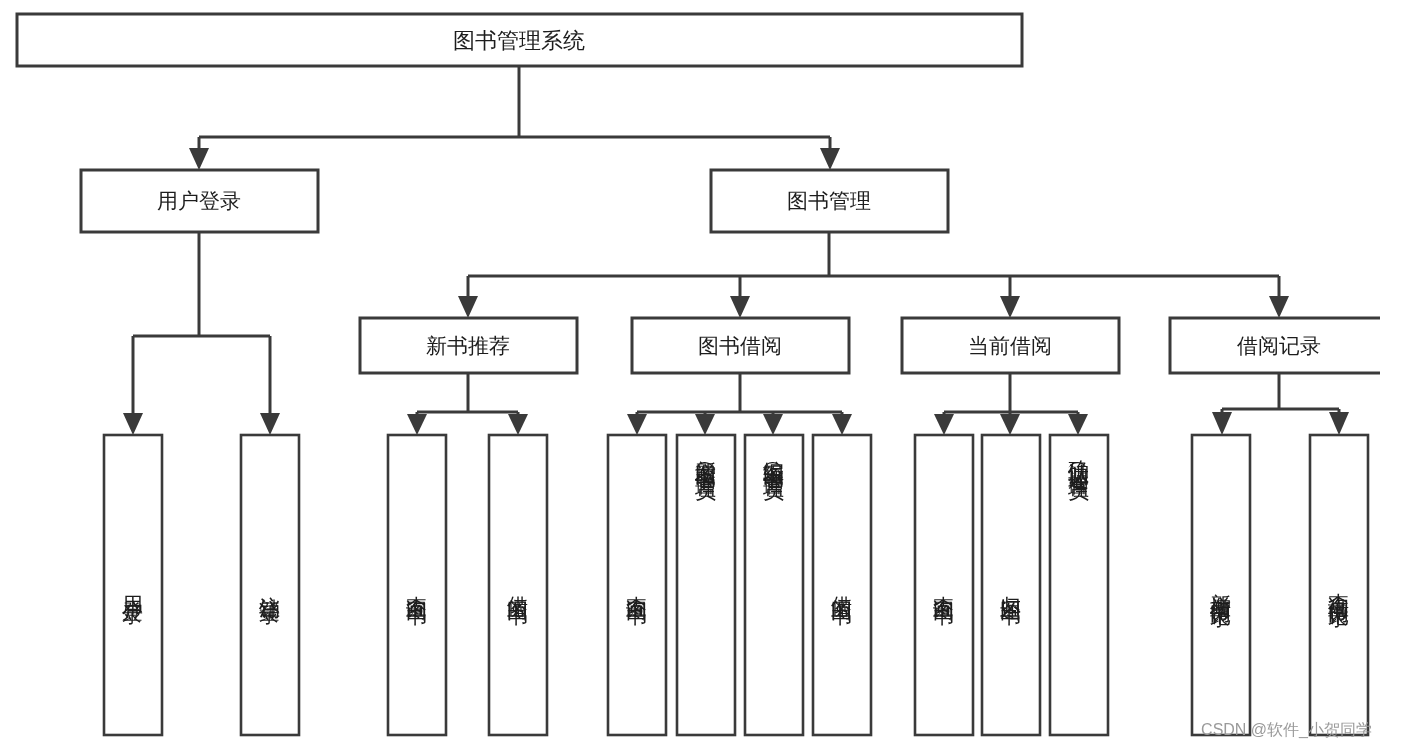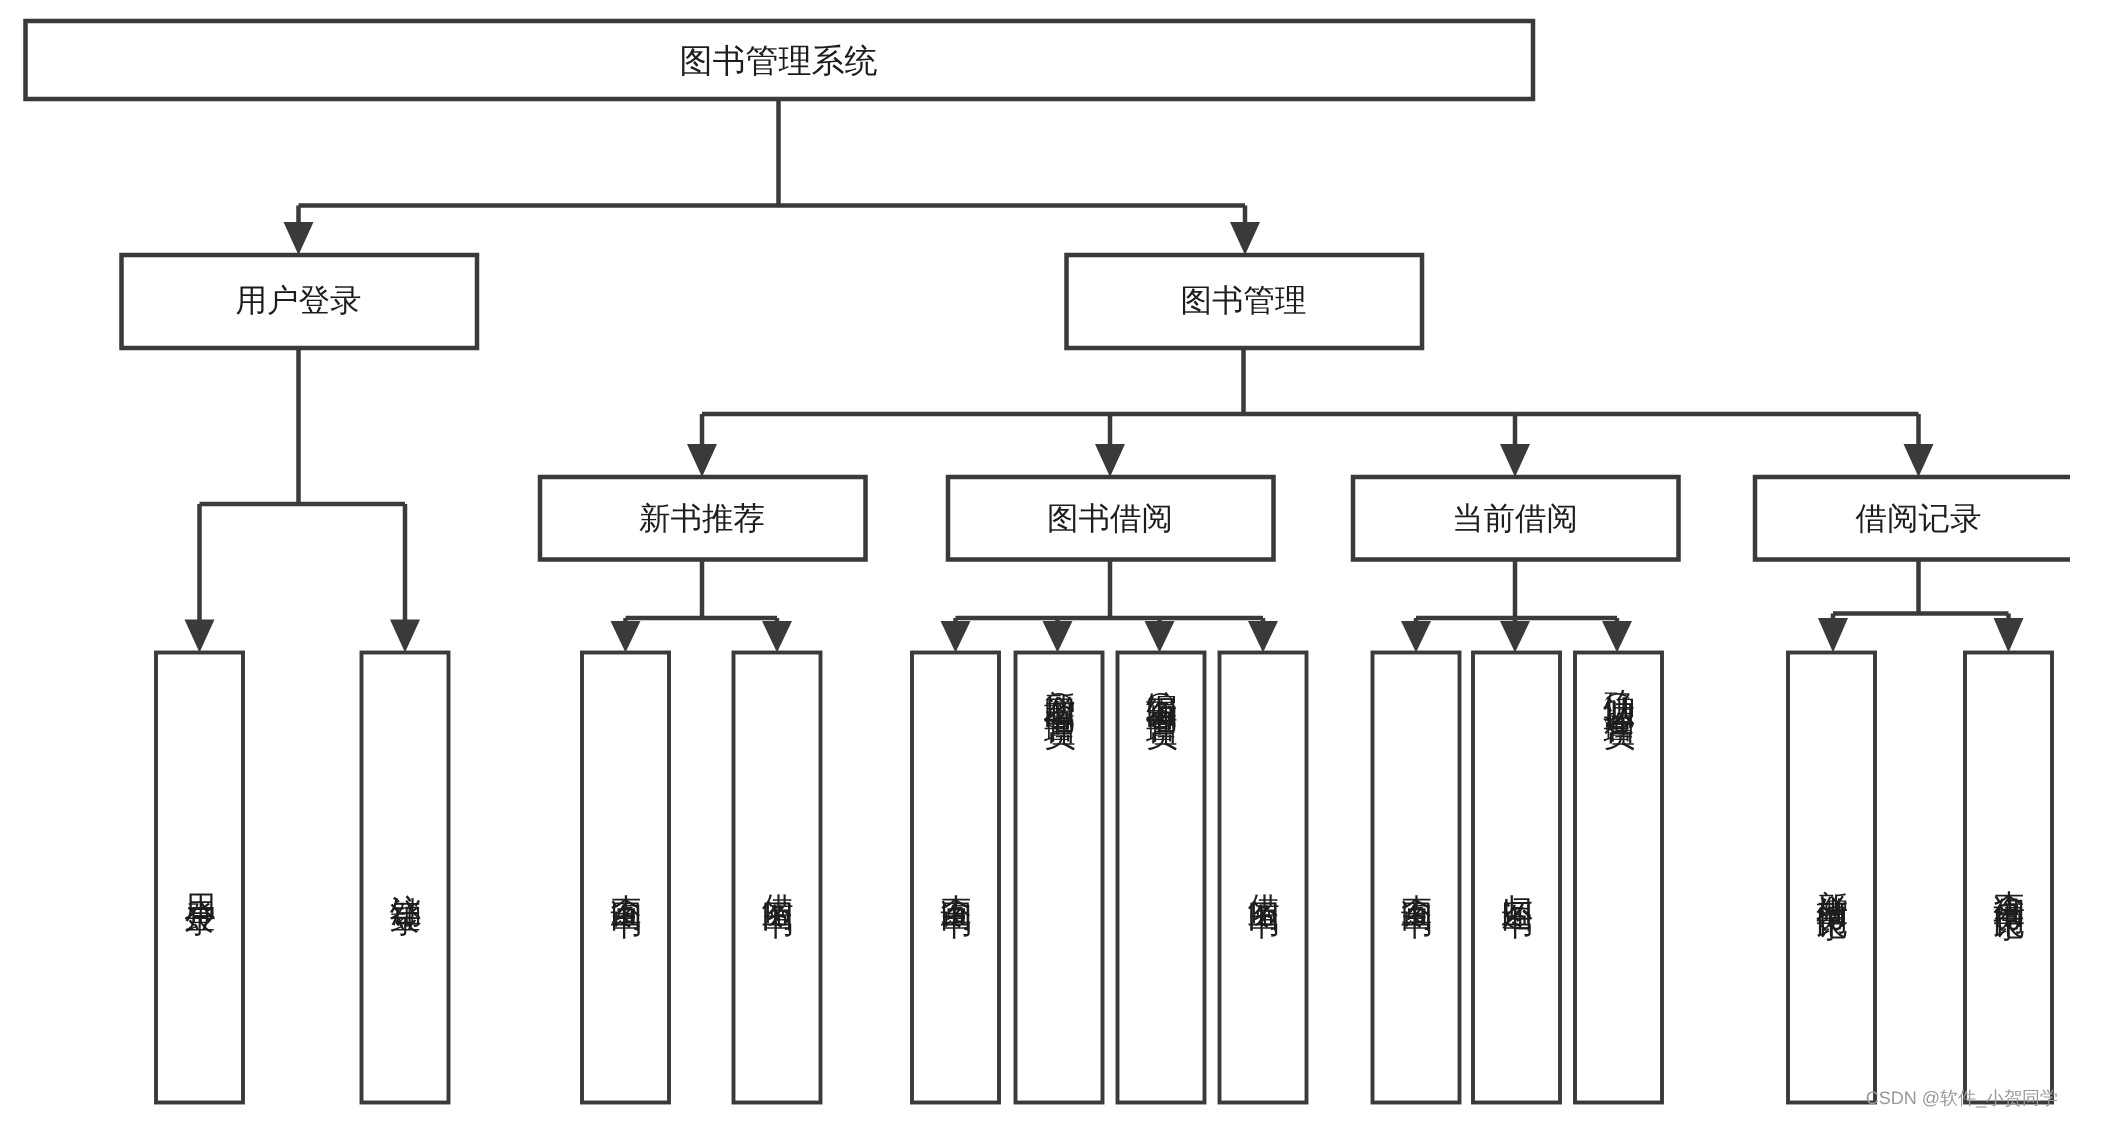--- a/index.html
+++ b/index.html
@@ -76,21 +76,21 @@
     line-height: 1.0;
     color: #1d1d1d;
     letter-spacing: 3px;
     white-space: nowrap;
   }
   .watermark {
     position: absolute;
     right: 8px;
     bottom: 6px;
     font-family: "Liberation Sans", "DejaVu Sans", sans-serif;
-    font-size: 12px;
+    font-size: 16px;
     color: #9a9a9a;
     white-space: nowrap;
     pointer-events: none;
   }
 </style>
 </head>
 <body>
 
 <div id="diagram-root">
 

